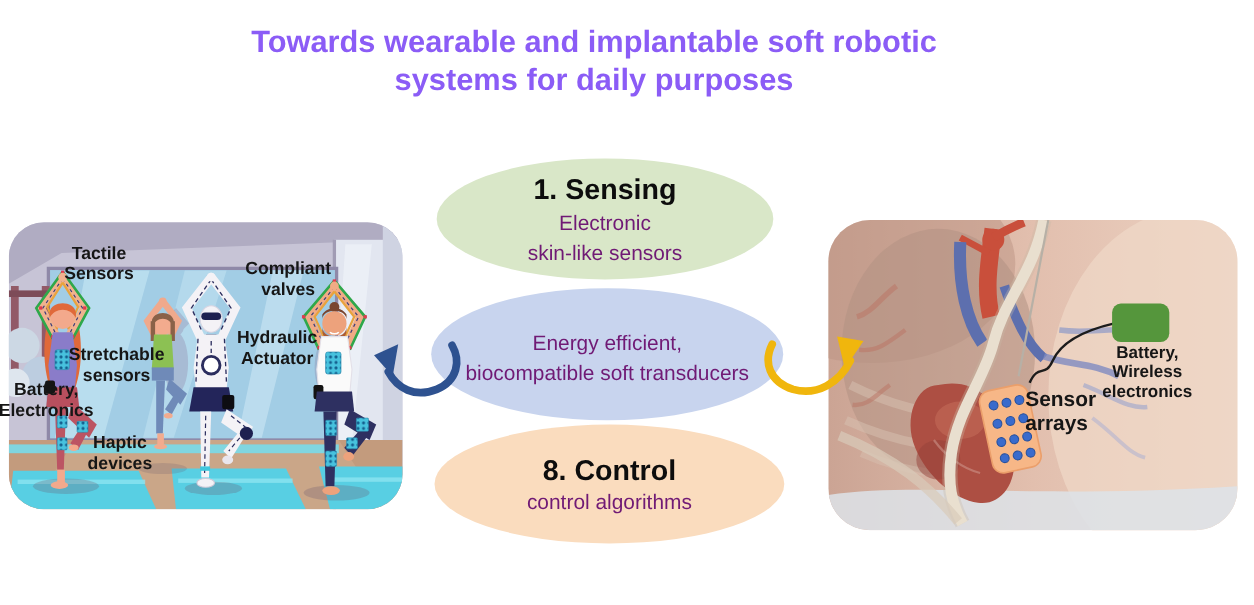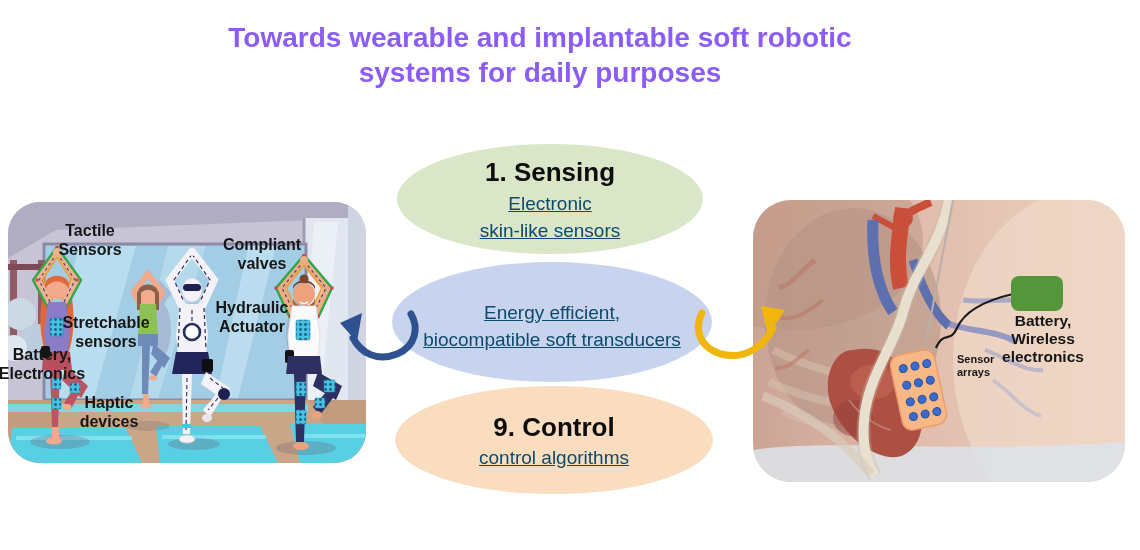--- a/index.html
+++ b/index.html
@@ -10,39 +10,39 @@
   .title{position:absolute;left:170px;top:20px;width:740px;text-align:center;
          font-size:28px;font-weight:bold;line-height:35px;letter-spacing:0px;}
 
   
   .pillar{position:absolute;border-radius:50%;display:flex;flex-direction:column;
           justify-content:center;text-align:center;z-index:2;}
   #pillar-sensing{left:397px;top:144px;width:306px;height:110px;}
   #pillar-actuation{left:392px;top:262px;width:320px;height:120px;}
   #pillar-control{left:395px;top:386px;width:318px;height:108px;}
   .pillar-heading{font-size:26px;font-weight:bold;color:#0d0d0d;line-height:28px;}
-  .pillar-line{font-size:19px;color:#0c4a6e;line-height:21px;margin-top:7px;text-decoration:underline;}
+  .pillar-line{font-size:19px;color:#701a75;line-height:21px;margin-top:7px;}
   .pillar-line.second{margin-top:6px;}
 
   
   .scene{position:absolute;z-index:1;}
   #wearable-scene{left:8px;top:202px;width:388px;height:261px;}
   #implantable-scene{left:753px;top:200px;width:372px;height:282px;}
   .scene svg{position:absolute;left:0;top:0;}
 
   .scene-label{position:absolute;font-weight:bold;color:#161616;font-size:16px;
                line-height:1.16;text-align:center;white-space:pre-line;z-index:3;}
   #lbl-tactile{left:40px;top:20px;width:84px;}
   #lbl-compliant{left:206px;top:34px;width:96px;}
   #lbl-stretchable{left:48px;top:112px;width:100px;}
   #lbl-hydraulic{left:200px;top:97px;width:88px;}
   #lbl-batt-elec{left:-10px;top:144px;width:88px;}
   #lbl-infusion{left:220px;top:143px;width:76px;}
   #lbl-haptic{left:62px;top:192px;width:78px;text-align:center;}
-  #lbl-sensor-arrays{left:204px;top:153px;width:82px;text-align:left;font-size:11px;}
+  #lbl-sensor-arrays{left:179px;top:153px;width:82px;text-align:left;font-size:19px;}
   #lbl-batt-wireless{left:234px;top:112px;width:112px;font-size:15.5px;}
 
   
   .flow-arrow{position:absolute;z-index:5;}
   #arrow-left{left:333px;top:298px;width:125px;height:78px;}
   #arrow-right{left:688px;top:293px;width:112px;height:84px;}
 </style>
 </head>
 <body>
 
@@ -58,21 +58,21 @@
     <div class="pillar-line">Electronic</div>
     <div class="pillar-line second">skin-like sensors</div>
   </div>
 
   <div class="pillar" id="pillar-actuation" style="background-color: rgb(200, 212, 238);">
     <div class="pillar-line">Energy efficient,</div>
     <div class="pillar-line second">biocompatible soft transducers</div>
   </div>
 
   <div class="pillar" id="pillar-control" style="background-color: rgb(250, 220, 190);">
-    <div class="pillar-heading">9. Control</div>
+    <div class="pillar-heading">8. Control</div>
     <div class="pillar-line second">control algorithms</div>
   </div>
 
   <svg class="flow-arrow" id="arrow-left" viewBox="0 0 125 78">
     <path d="M78,16 C86,30 83,48 64,56 C44,64 28,55 20,40" fill="none" stroke-width="7" stroke-linecap="round" stroke="#2e5290"></path>
     <polygon points="7,25 29,15 24,44" fill="#2e5290"></polygon>
   </svg>
 
   <svg class="flow-arrow" id="arrow-right" viewBox="0 0 112 84">
     <path d="M14,20 C6,36 11,54 33,61 C55,67 75,55 85,35" fill="none" stroke-width="7" stroke-linecap="round" stroke="#f0b60d"></path>

